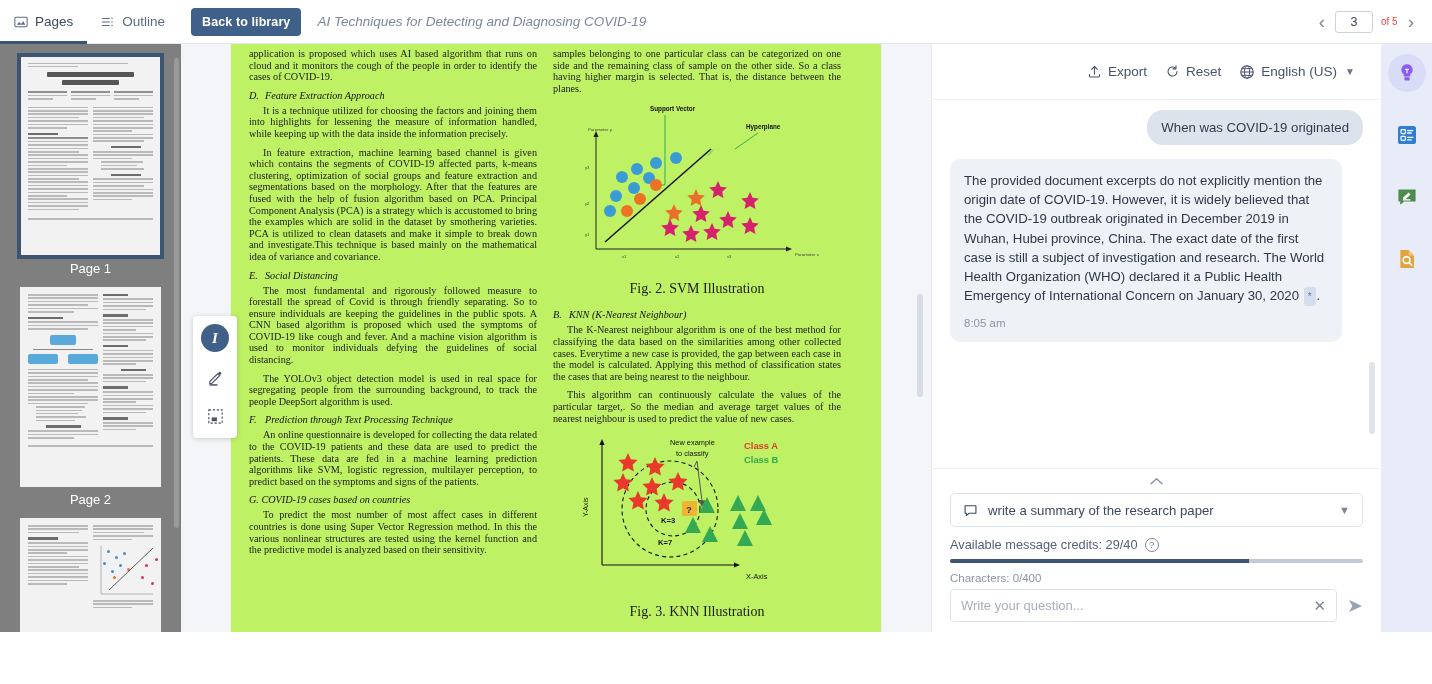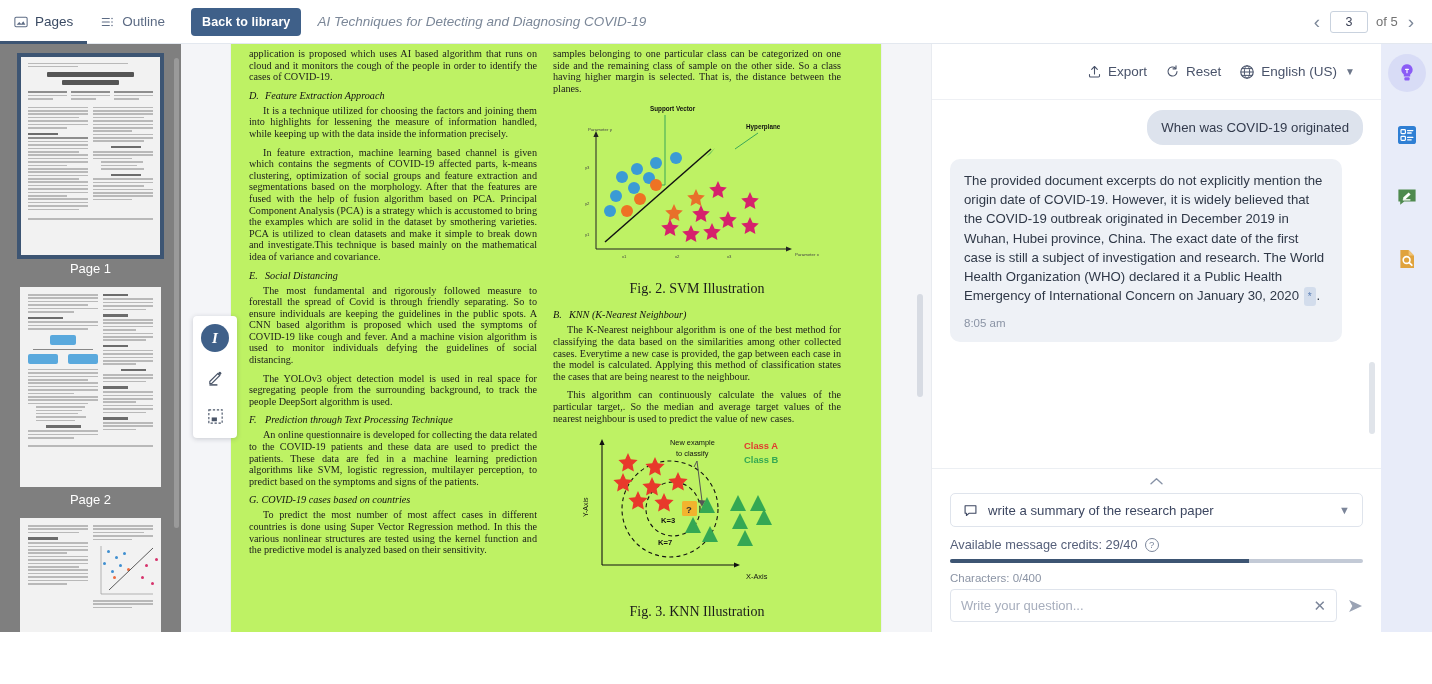--- a/index.html
+++ b/index.html
@@ -51,21 +51,21 @@
     margin-left: auto; margin-right: 16px;
     display: flex; align-items: center; gap: 8px;
     font-size: 13px; color: #5c6b84;
   }
   .pager .arrow { font-size: 19px; color: #7d8899; cursor: pointer; line-height: 1; padding: 0 2px; font-weight: 300;}
   .pagebox {
     width: 38px; height: 22px; border: 1px solid #c9d2de; border-radius: 3px;
     display: flex; align-items: center; justify-content: center;
     font-size: 12.5px; color: #3c4257; background: #fff;
   }
-  .ofcount { font-size: 13px; color: #737373; }
+  .ofcount { font-size: 10px; color: #ef4444; }
 
   
   .body { flex: 1; display: flex; min-height: 0; position: relative; }
 
   
   .thumbs {
     width: 181px; min-width: 181px;
     background: #7f7f7f;
     overflow: hidden; position: relative;
     padding-top: 12px;

